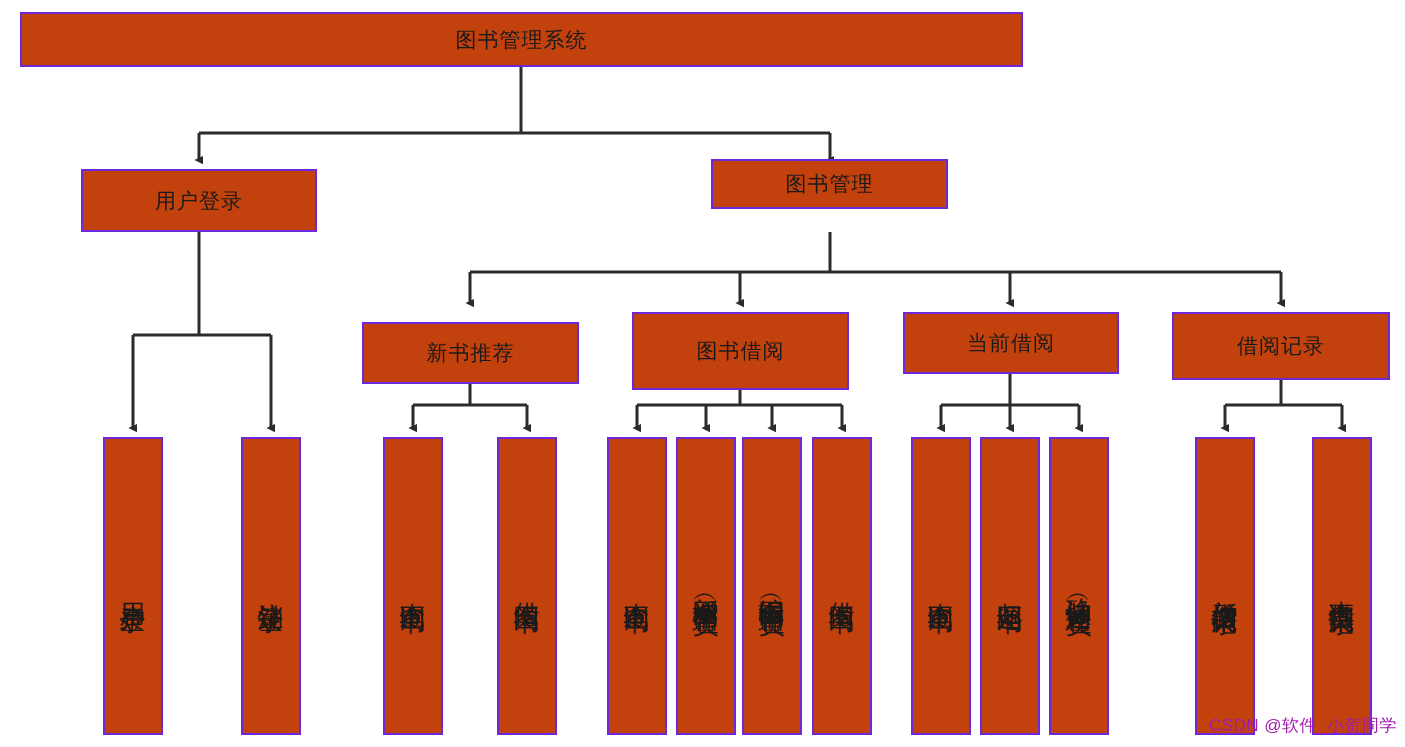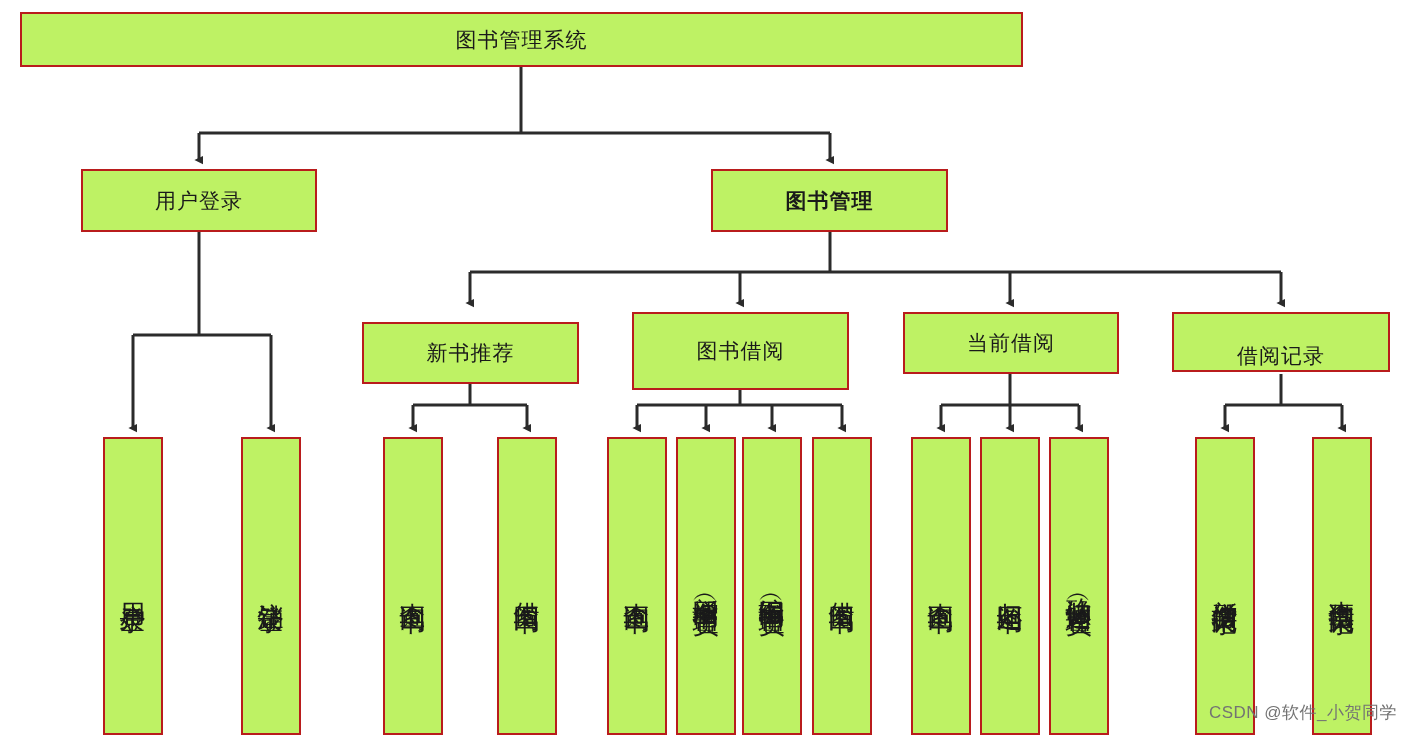--- a/index.html
+++ b/index.html
@@ -17,22 +17,22 @@
   }
   #edges {
     position: absolute;
     left: 0; top: 0;
     width: 1405px;
     height: 747px;
   }
   .node {
     position: absolute;
     box-sizing: border-box;
-    background: #bef264;
-    border: 2px solid #b91c1c;
+    background: #c2410c;
+    border: 2px solid #6d28d9;
     display: flex;
     align-items: center;
     justify-content: center;
     color: #1a1a1a;
     z-index: 2;
   }
   .node.h {
     font-size: 21px;
     letter-spacing: 1px;
     white-space: nowrap;
@@ -49,23 +49,23 @@
     text-align: center;
   }
   .node.v .vtext {
     writing-mode: vertical-rl;
     text-orientation: upright;
     display: block;
   }
   #watermark {
     position: absolute;
     right: 8px;
-    bottom: 23px;
+    bottom: 10px;
     font-size: 17px;
-    color: #737373;
+    color: #a21caf;
     letter-spacing: 0.5px;
     z-index: 5;
     white-space: nowrap;
   }
 </style>
 </head>
 <body>
 
 <div id="canvas">
 
@@ -119,34 +119,34 @@
     </g>
   </svg>
 
   <div class="node h" style="left:20px; top:12px; width:1003px; height:55px;">
     <span>图书管理系统</span>
   </div>
 
   <div class="node h" style="left:81px; top:169px; width:236px; height:63px;">
     <span>用户登录</span>
   </div>
-  <div class="node h" style="left:711px; top:169px; width:237px; height:63px;font-weight:bold;">
+  <div class="node h" style="left:711px; top:159px; width:237px; height:50px;">
     <span>图书管理</span>
   </div>
 
   <div class="node h" style="left:362px; top:322px; width:217px; height:62px;">
     <span>新书推荐</span>
   </div>
   <div class="node h" style="left:632px; top:312px; width:217px; height:78px;">
     <span>图书借阅</span>
   </div>
   <div class="node h" style="left:903px; top:312px; width:216px; height:62px;align-items:center;">
     <span>当前借阅</span>
   </div>
-  <div class="node h" style="left:1172px; top:312px; width:218px; height:60px;align-items:flex-end;">
+  <div class="node h" style="left:1172px; top:312px; width:218px; height:68px;">
     <span>借阅记录</span>
   </div>
 
   <div class="node v" style="left:103px; top:437px; width:60px; height:298px;">
     <span class="vtext">用户登录</span>
   </div>
   <div class="node v" style="left:241px; top:437px; width:60px; height:298px;">
     <span class="vtext">注销登录</span>
   </div>
 

